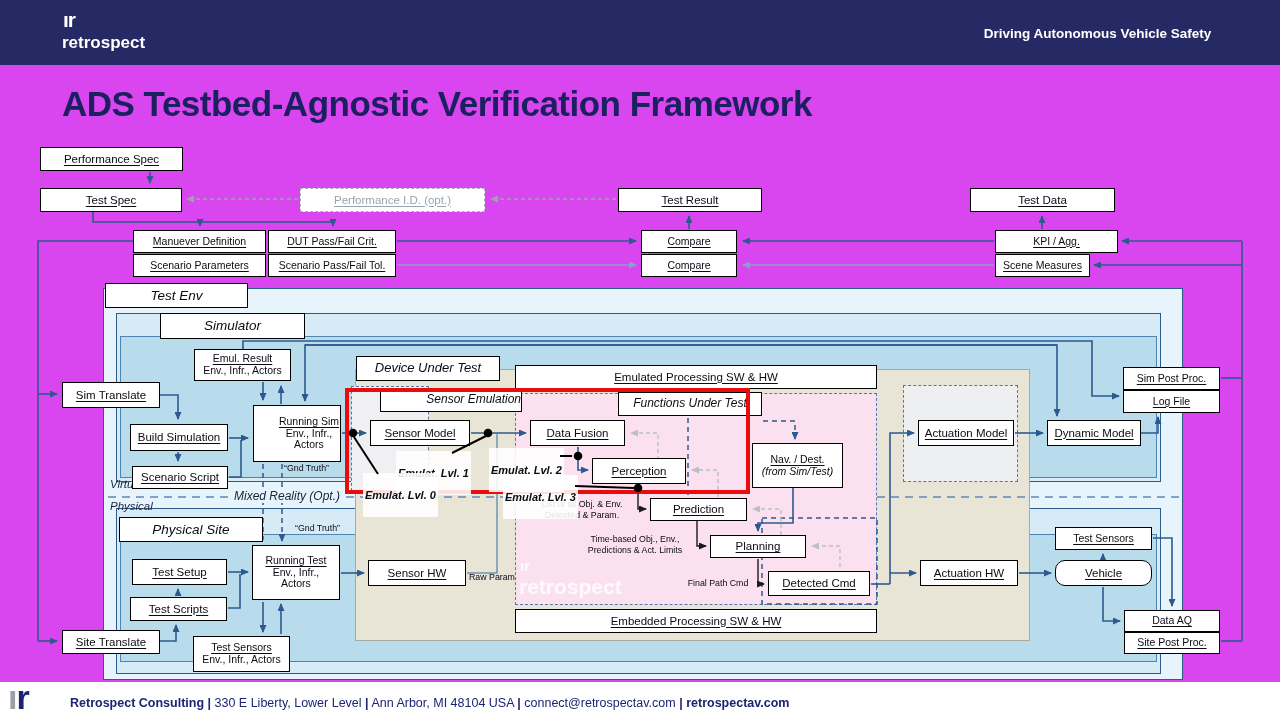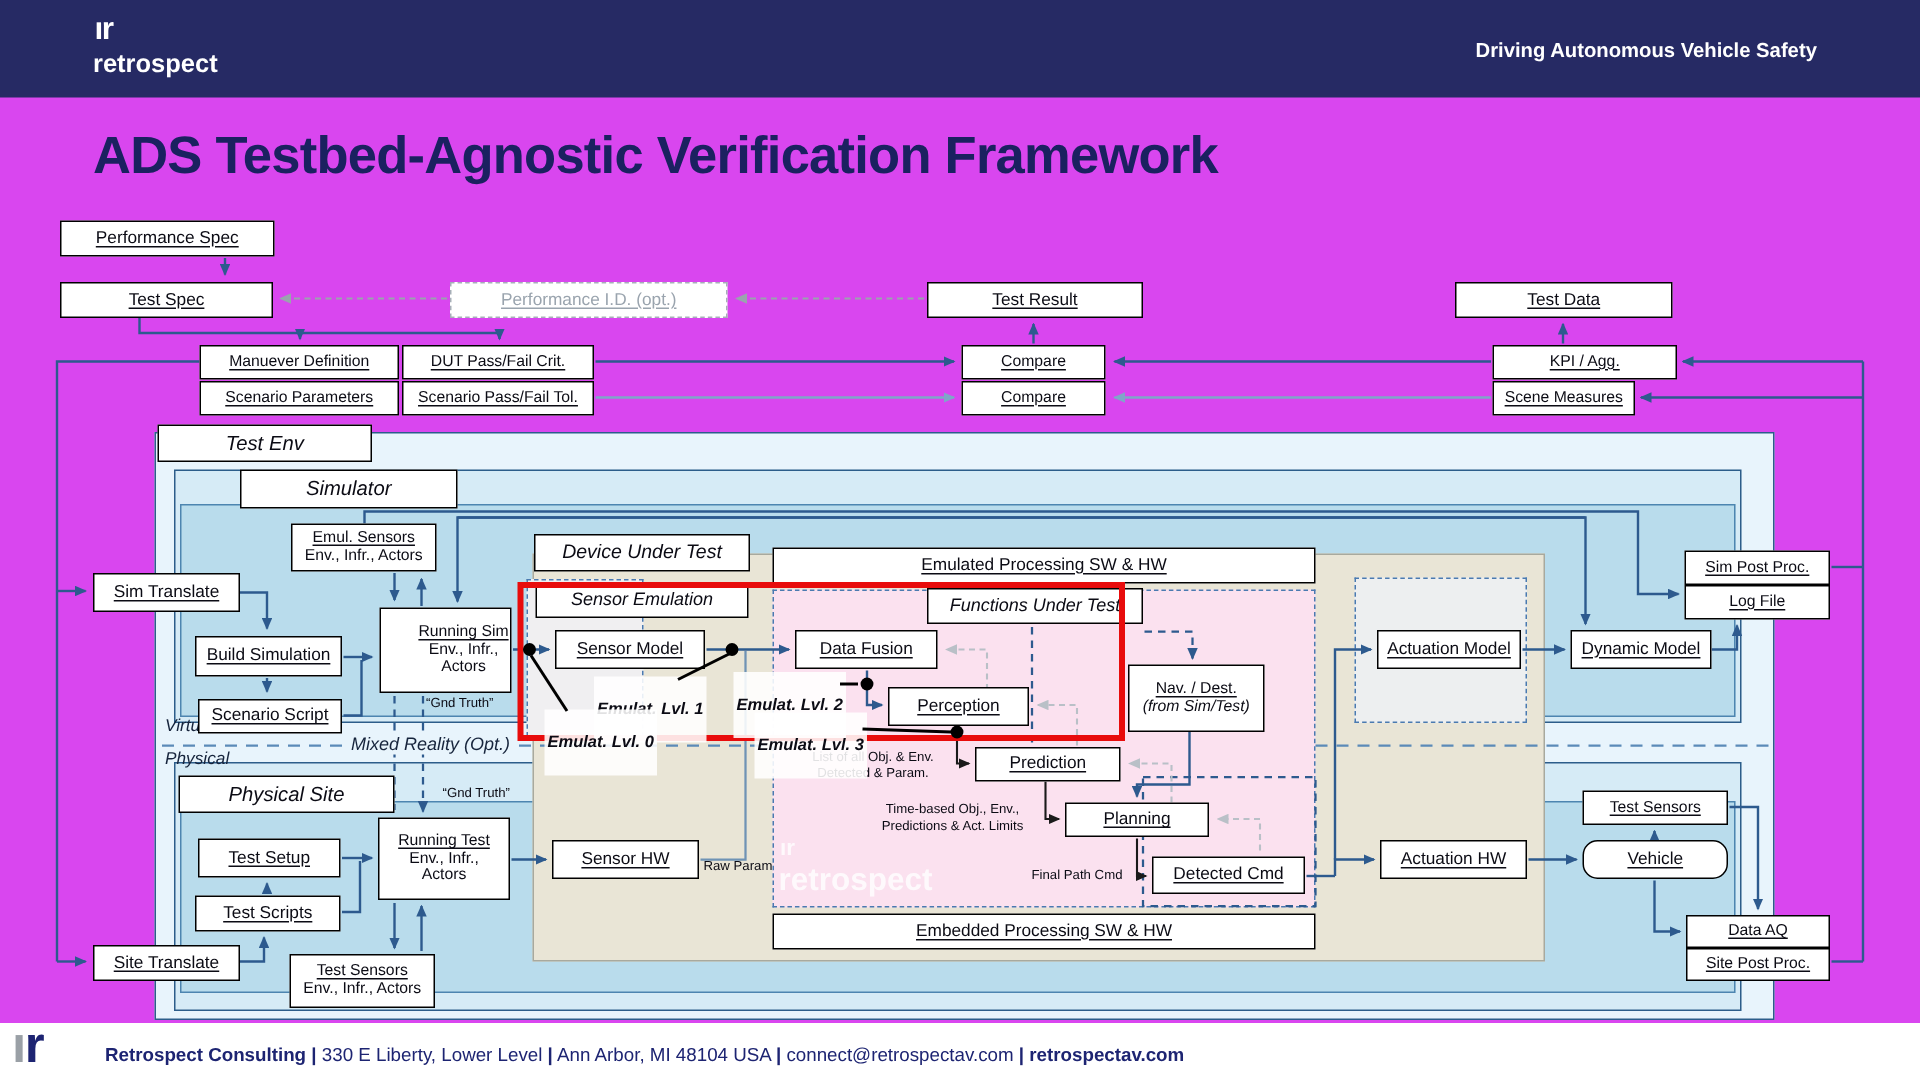--- a/index.html
+++ b/index.html
@@ -205,32 +205,32 @@
     </div>
   <div class="bx lbl" style="left:118px;top:313px;width:145px;height:26px;margin-left:42px;">
     <span>Simulator</span>
     </div>
   <div class="bx lbl" style="left:119px;top:517px;width:144px;height:25px;">
     <span>Physical Site</span>
     </div>
   <div class="bx lbl" style="left:356px;top:356px;width:144px;height:25px;font-size:13px;">
     <span>Device Under Test</span>
     </div>
-  <div class="bx lbl" style="left:357px;top:388px;width:142px;height:24px;font-size:12px;">
+  <div class="bx lbl" style="left:380px;top:388px;width:142px;height:24px;font-size:12px;align-items:flex-end;">
     <span>Sensor Emulation</span>
     </div>
   <div class="bx lbl" style="left:618px;top:392px;width:144px;height:24px;font-size:12px;">
     <span>Functions Under Test</span>
     </div>
 
   <div class="bx" style="left:62px;top:382px;width:98px;height:26px;">
     <span class="u">Sim Translate</span>
     </div>
   <div class="bx sm" style="left:194px;top:349px;width:97px;height:32px;">
-    <span class="u">Emul. Sensors</span>
+    <span class="u">Emul. Result</span>
     <span>Env., Infr., Actors</span>
     </div>
   <div class="bx" style="left:130px;top:424px;width:98px;height:27px;">
     <span class="u">Build Simulation</span>
     </div>
   <div class="bx" style="left:132px;top:466px;width:96px;height:23px;">
     <span class="u">Scenario Script</span>
     </div>
   <div class="bx sm" style="left:253px;top:405px;width:88px;height:57px;padding-left:24px;">
     <span class="u">Running Sim</span>

